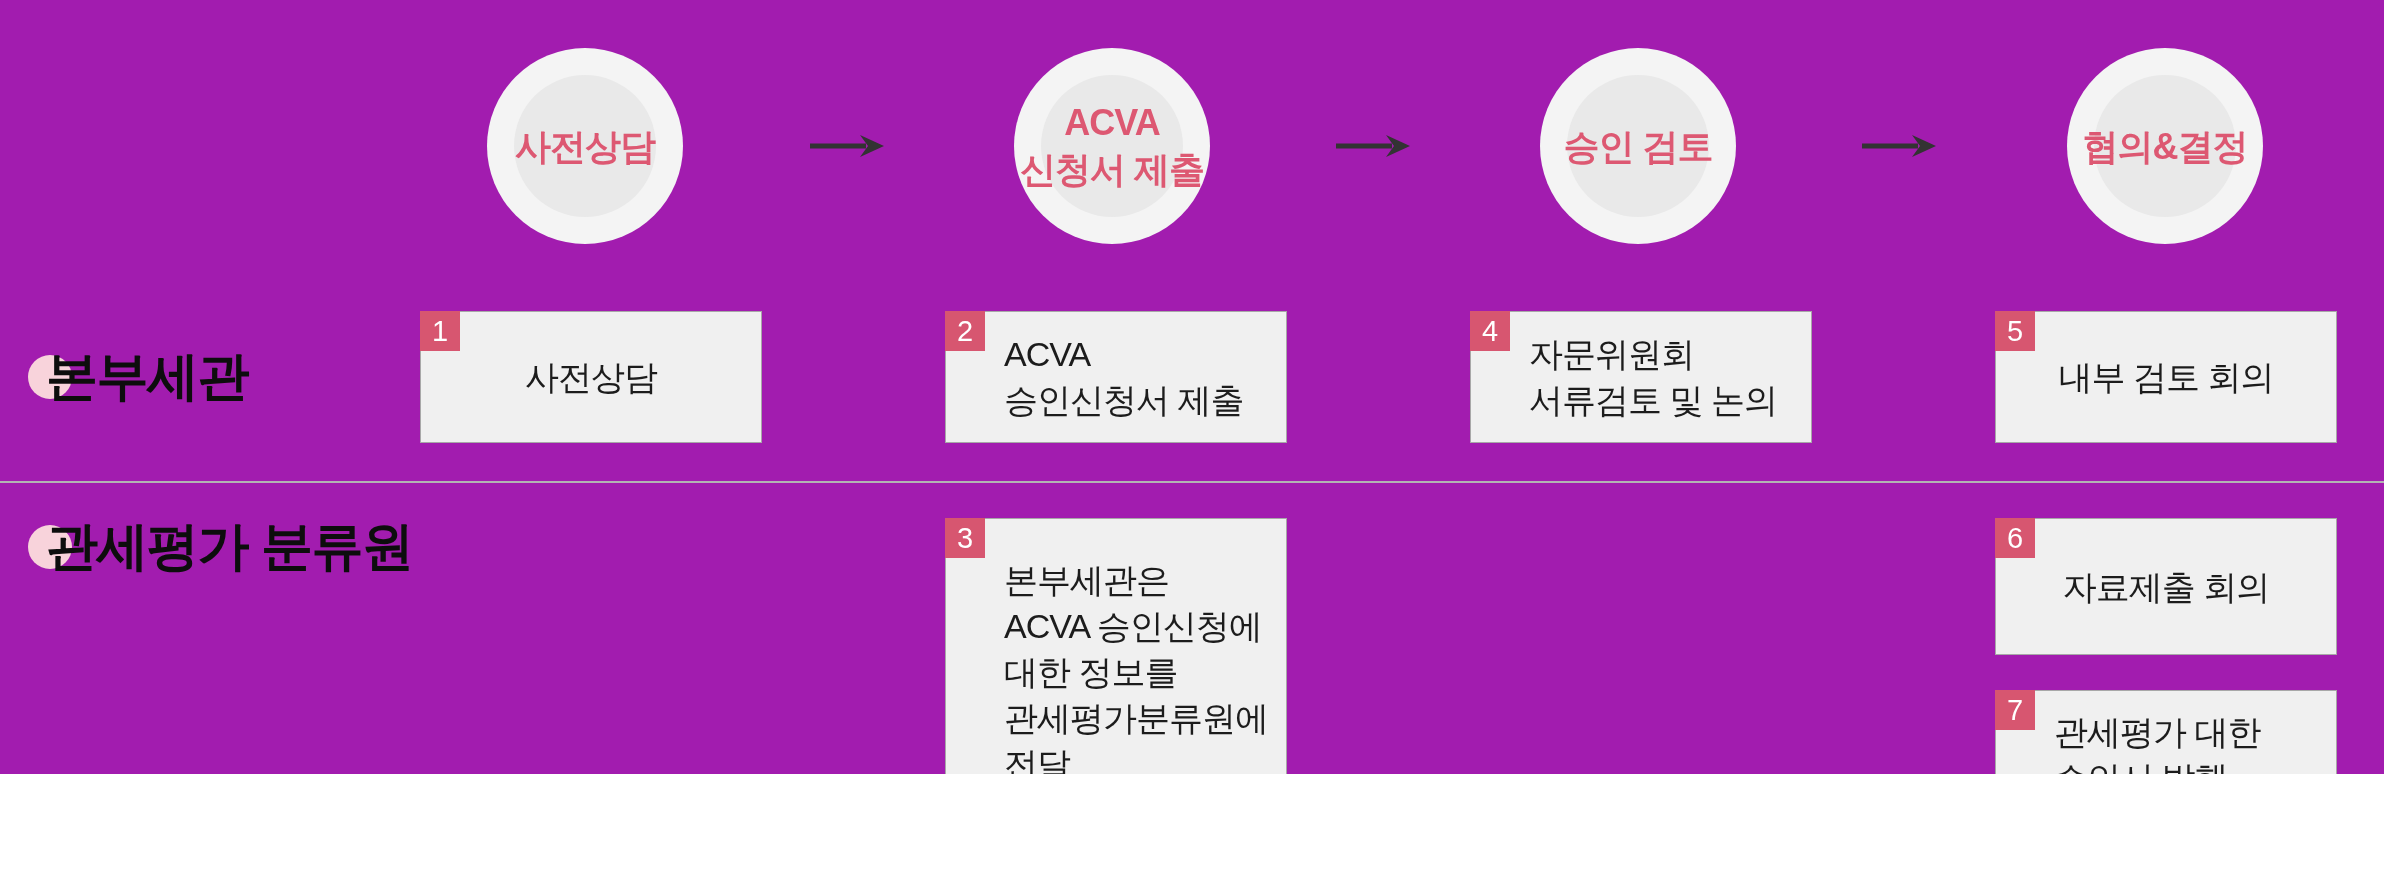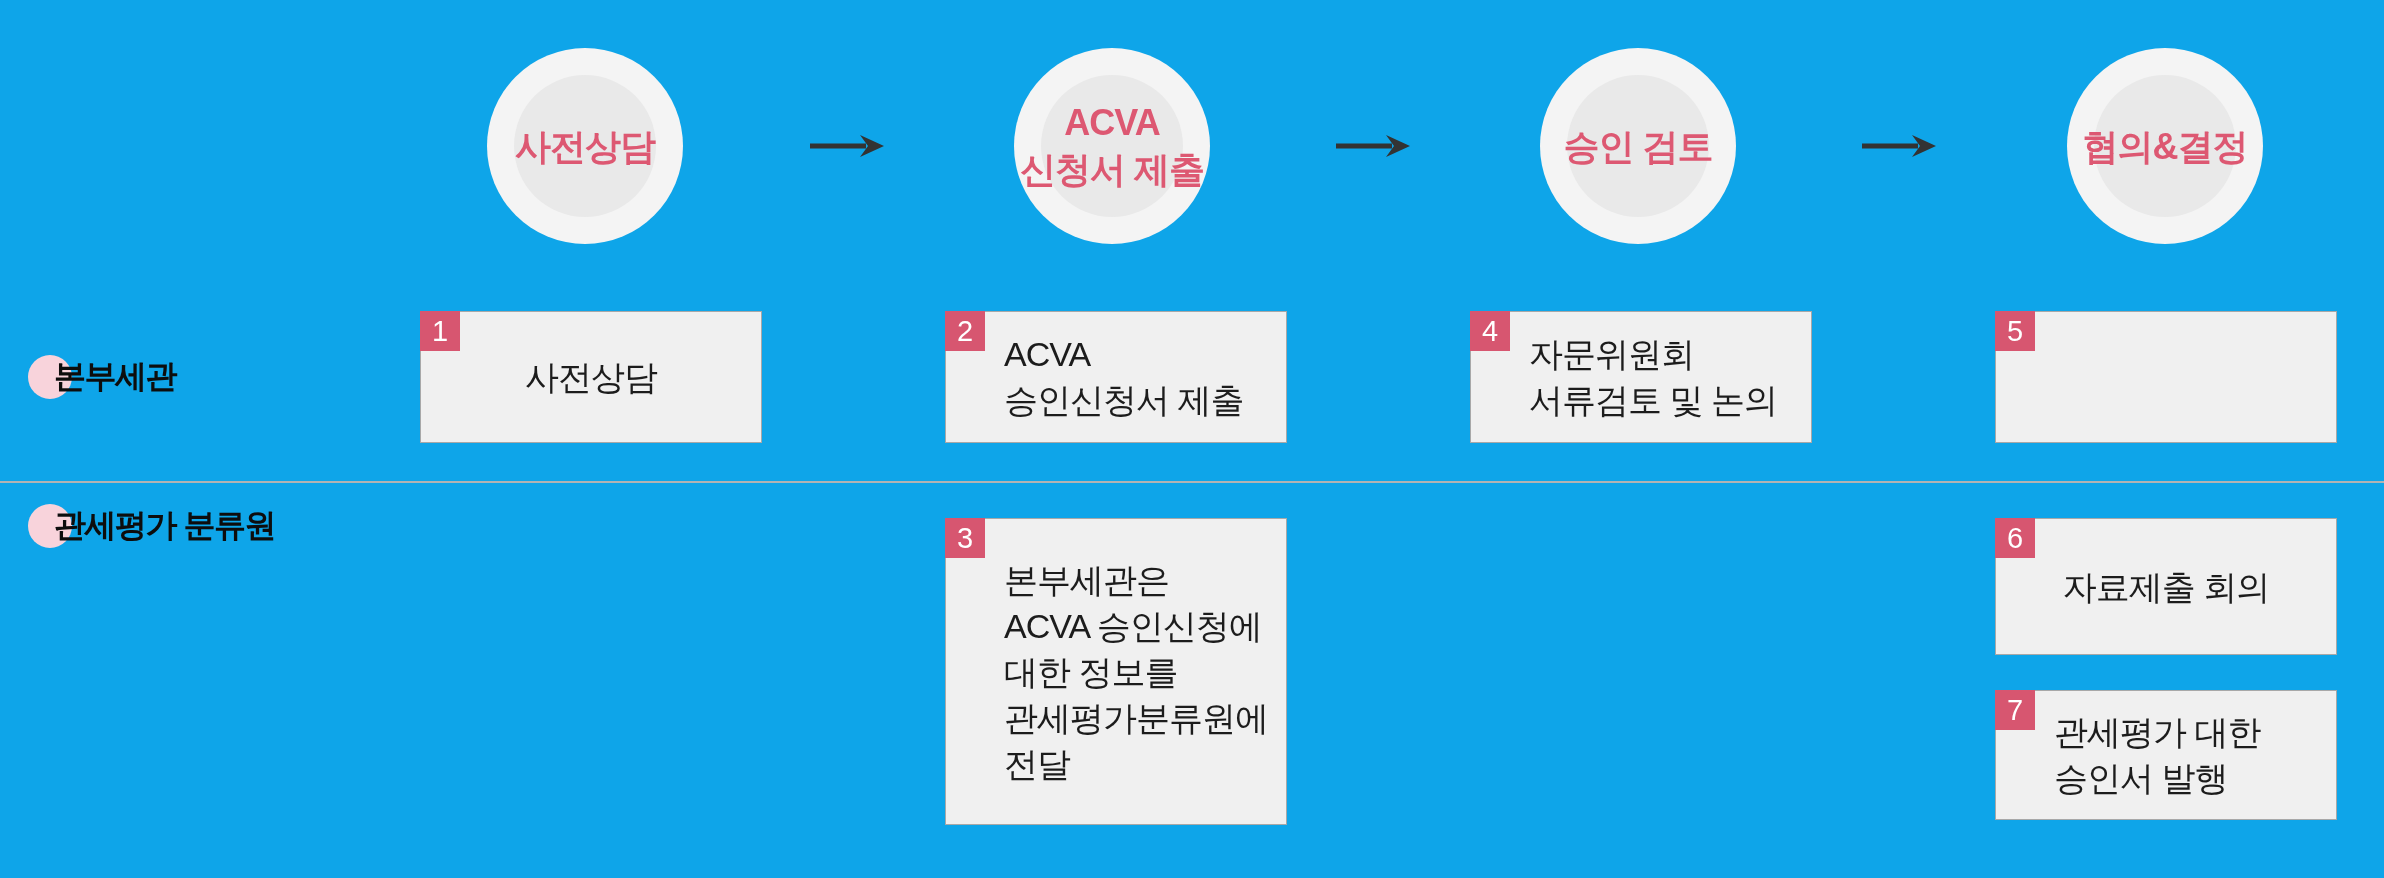--- a/index.html
+++ b/index.html
@@ -3,41 +3,41 @@
 <meta charset="utf-8">
 <style>
   :root{
     --accent:#dd5872; --badge:#d75670; --lane_dot:#f8d3db;
     --box_bg:#f0f0f0; --box_border:#a8a8a8;
     --circle_outer:#f4f4f4; --circle_inner:#e9e9e9;
     --arrow:#333333; --divider:#b3b3b3; --text_dark:#1c1c1c;
   }
   html,body{margin:0;padding:0;background:#fff;}
   body{font-family:"Liberation Sans","DejaVu Sans",sans-serif;}
-  .canvas{position:relative;width:2384px;height:878px;background:#0ea5e9;overflow:hidden;}
+  .canvas{position:relative;width:2384px;height:774px;background:#a21caf;overflow:hidden;}
 
   
   .stage{position:absolute;top:48px;width:196px;height:196px;border-radius:50%;
          background:var(--circle_outer);}
   .s1{left:487px}.s2{left:1014px}.s3{left:1540px}.s4{left:2067px}
   .stage-inner{position:absolute;inset:27px;border-radius:50%;background:var(--circle_inner);}
   .stage-label{position:absolute;inset:0;display:flex;align-items:center;justify-content:center;
          text-align:center;white-space:pre-line;color:var(--accent);
          font-size:36px;font-weight:700;line-height:47px;letter-spacing:-1px;}
 
   
   .arrow{position:absolute;top:132px;width:78px;height:28px;}
   .a1{left:808px}.a2{left:1334px}.a3{left:1860px}
 
   
   .lane-label{position:absolute;left:28px;height:48px;display:flex;align-items:center;}
-  .l1{top:353px}.l2{top:502px}
+  .l1{top:353px}.l2{top:523px}
   .lane-dot{position:absolute;left:0;top:2px;width:44px;height:44px;border-radius:50%;
          background:var(--lane_dot);}
-  .lane-text{position:relative;margin-left:26px;font-size:32px;font-weight:800;
+  .lane-text{position:relative;margin-left:18px;font-size:52px;font-weight:800;
          color:#0d0d0d;letter-spacing:-1.5px;}
 
   
   .divider{position:absolute;left:0;right:0;top:481px;height:2px;background:var(--divider);}
 
   
   .pbox{position:absolute;width:342px;box-sizing:border-box;background:var(--box_bg);
          border:1px solid var(--box_border);}
   .b1{left:420px;top:311px;height:132px}
   .b2{left:945px;top:311px;height:132px}
@@ -110,20 +110,21 @@
     <div class="box-text">ACVA
 승인신청서 제출</div>
   </div>
   <div class="pbox b4 left">
     <div class="badge">4</div>
     <div class="box-text">자문위원회
 서류검토 및 논의</div>
   </div>
   <div class="pbox b5 center">
     <div class="badge">5</div>
+    <div class="box-text">내부 검토 회의</div>
   </div>
 
   <div class="pbox b3 left">
     <div class="badge">3</div>
     <div class="box-text">본부세관은
 ACVA 승인신청에
 대한 정보를
 관세평가분류원에
 전달</div>
   </div>

